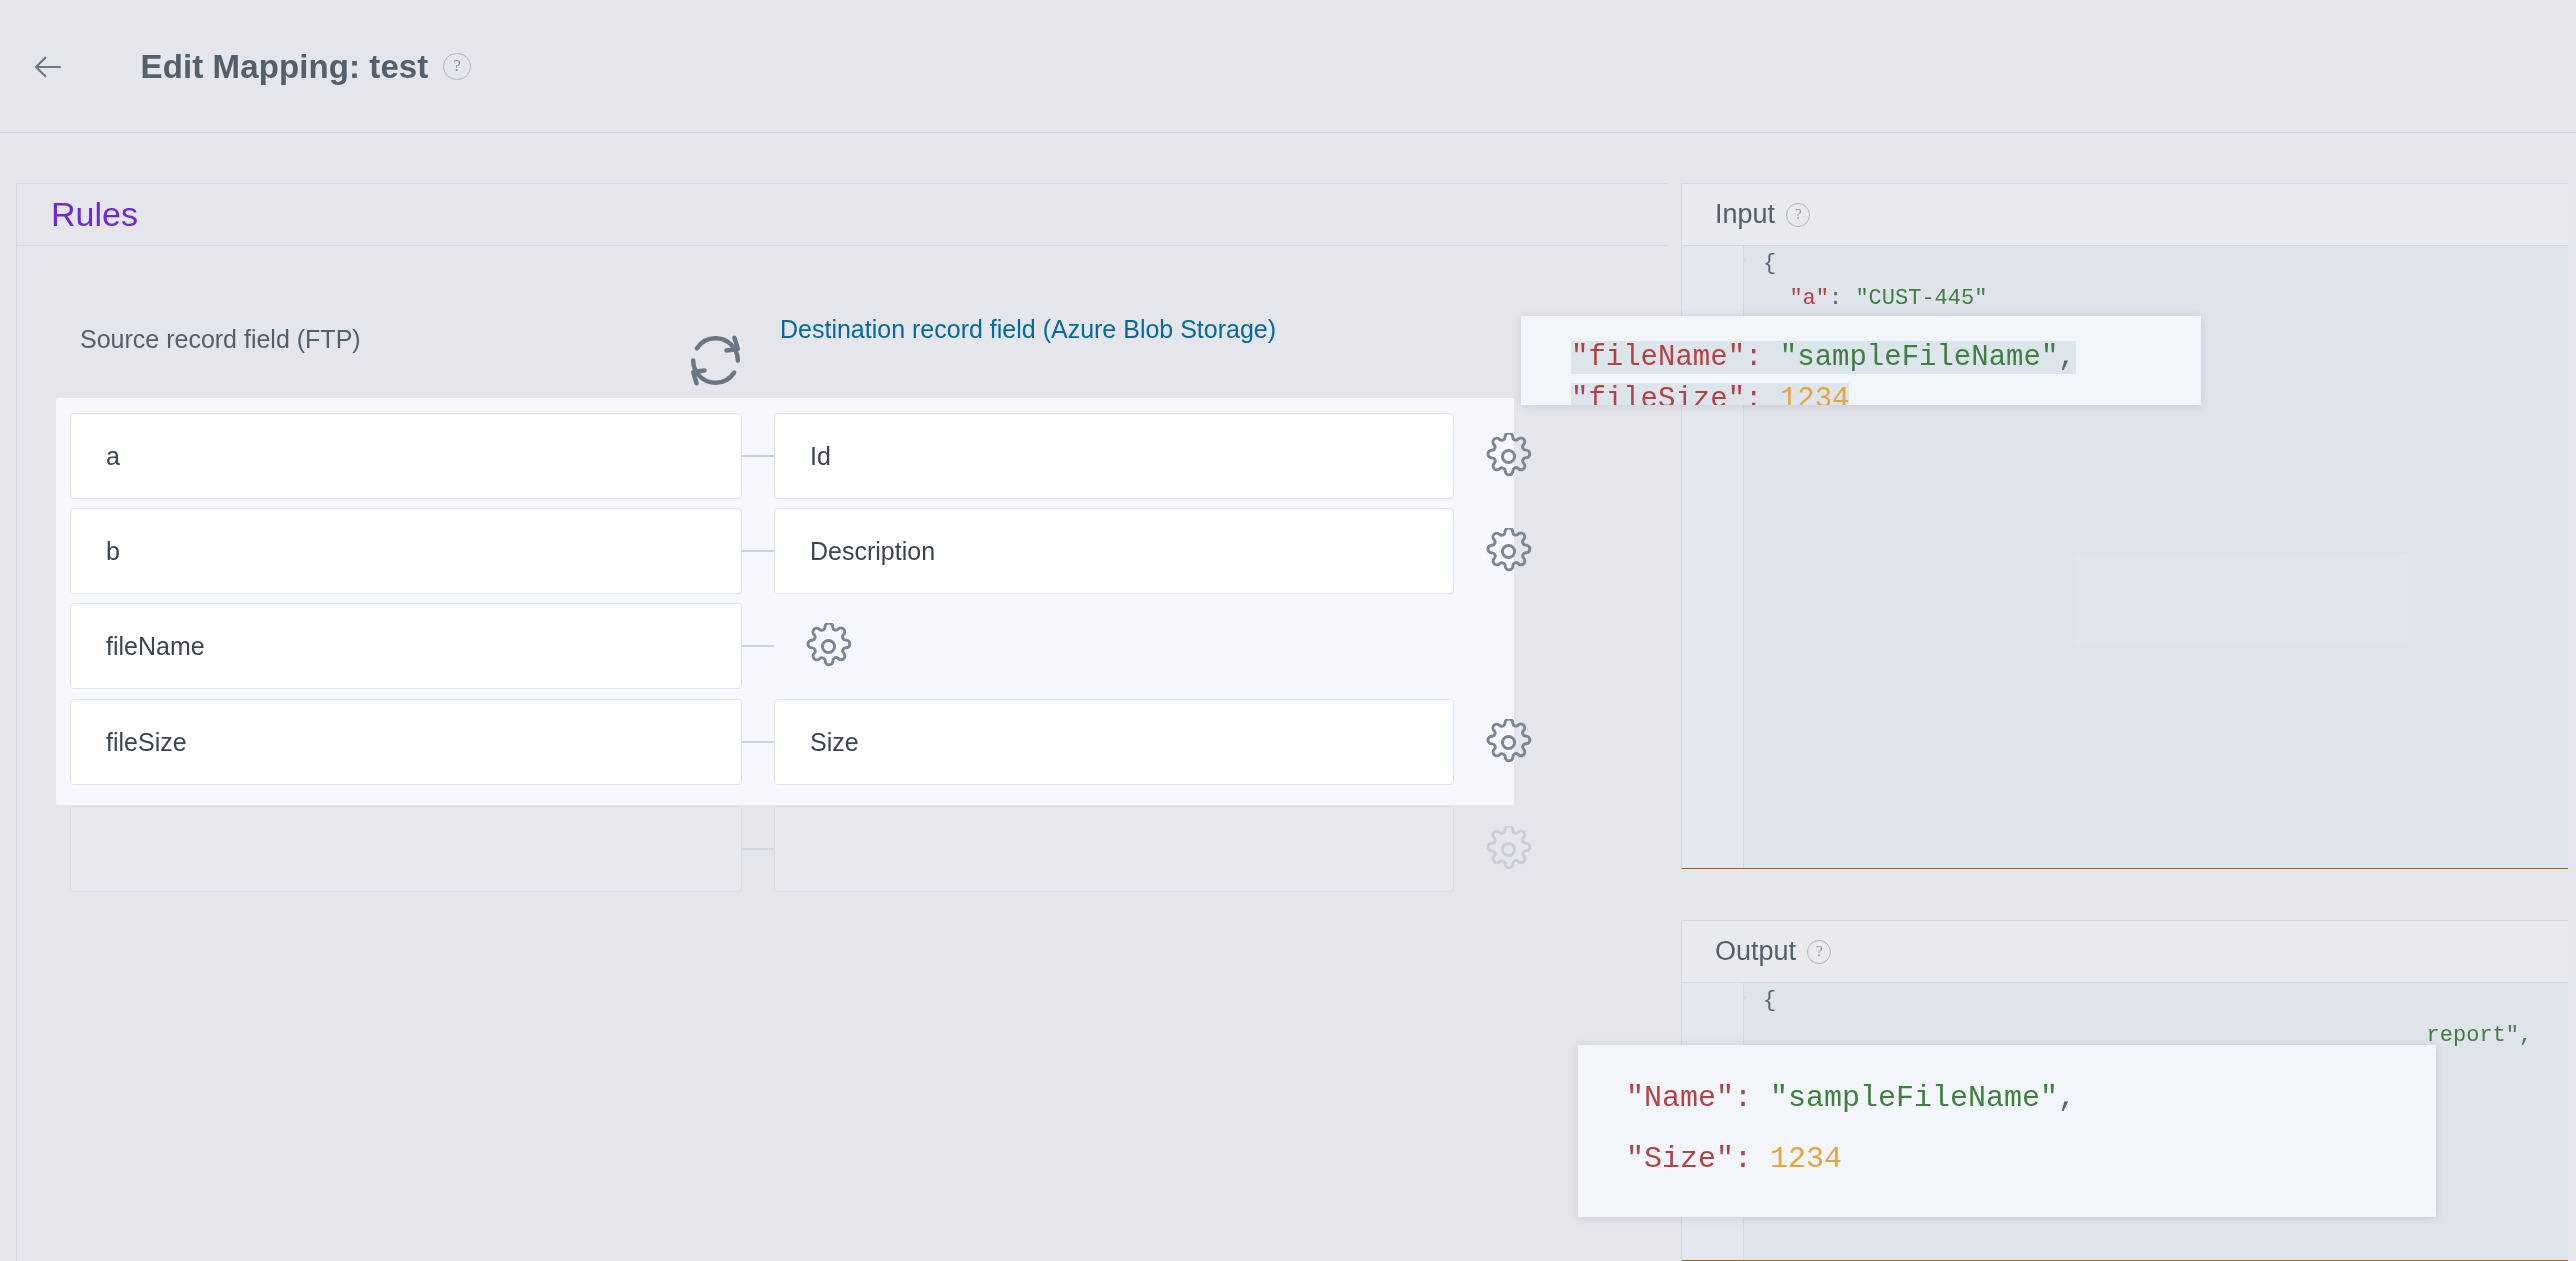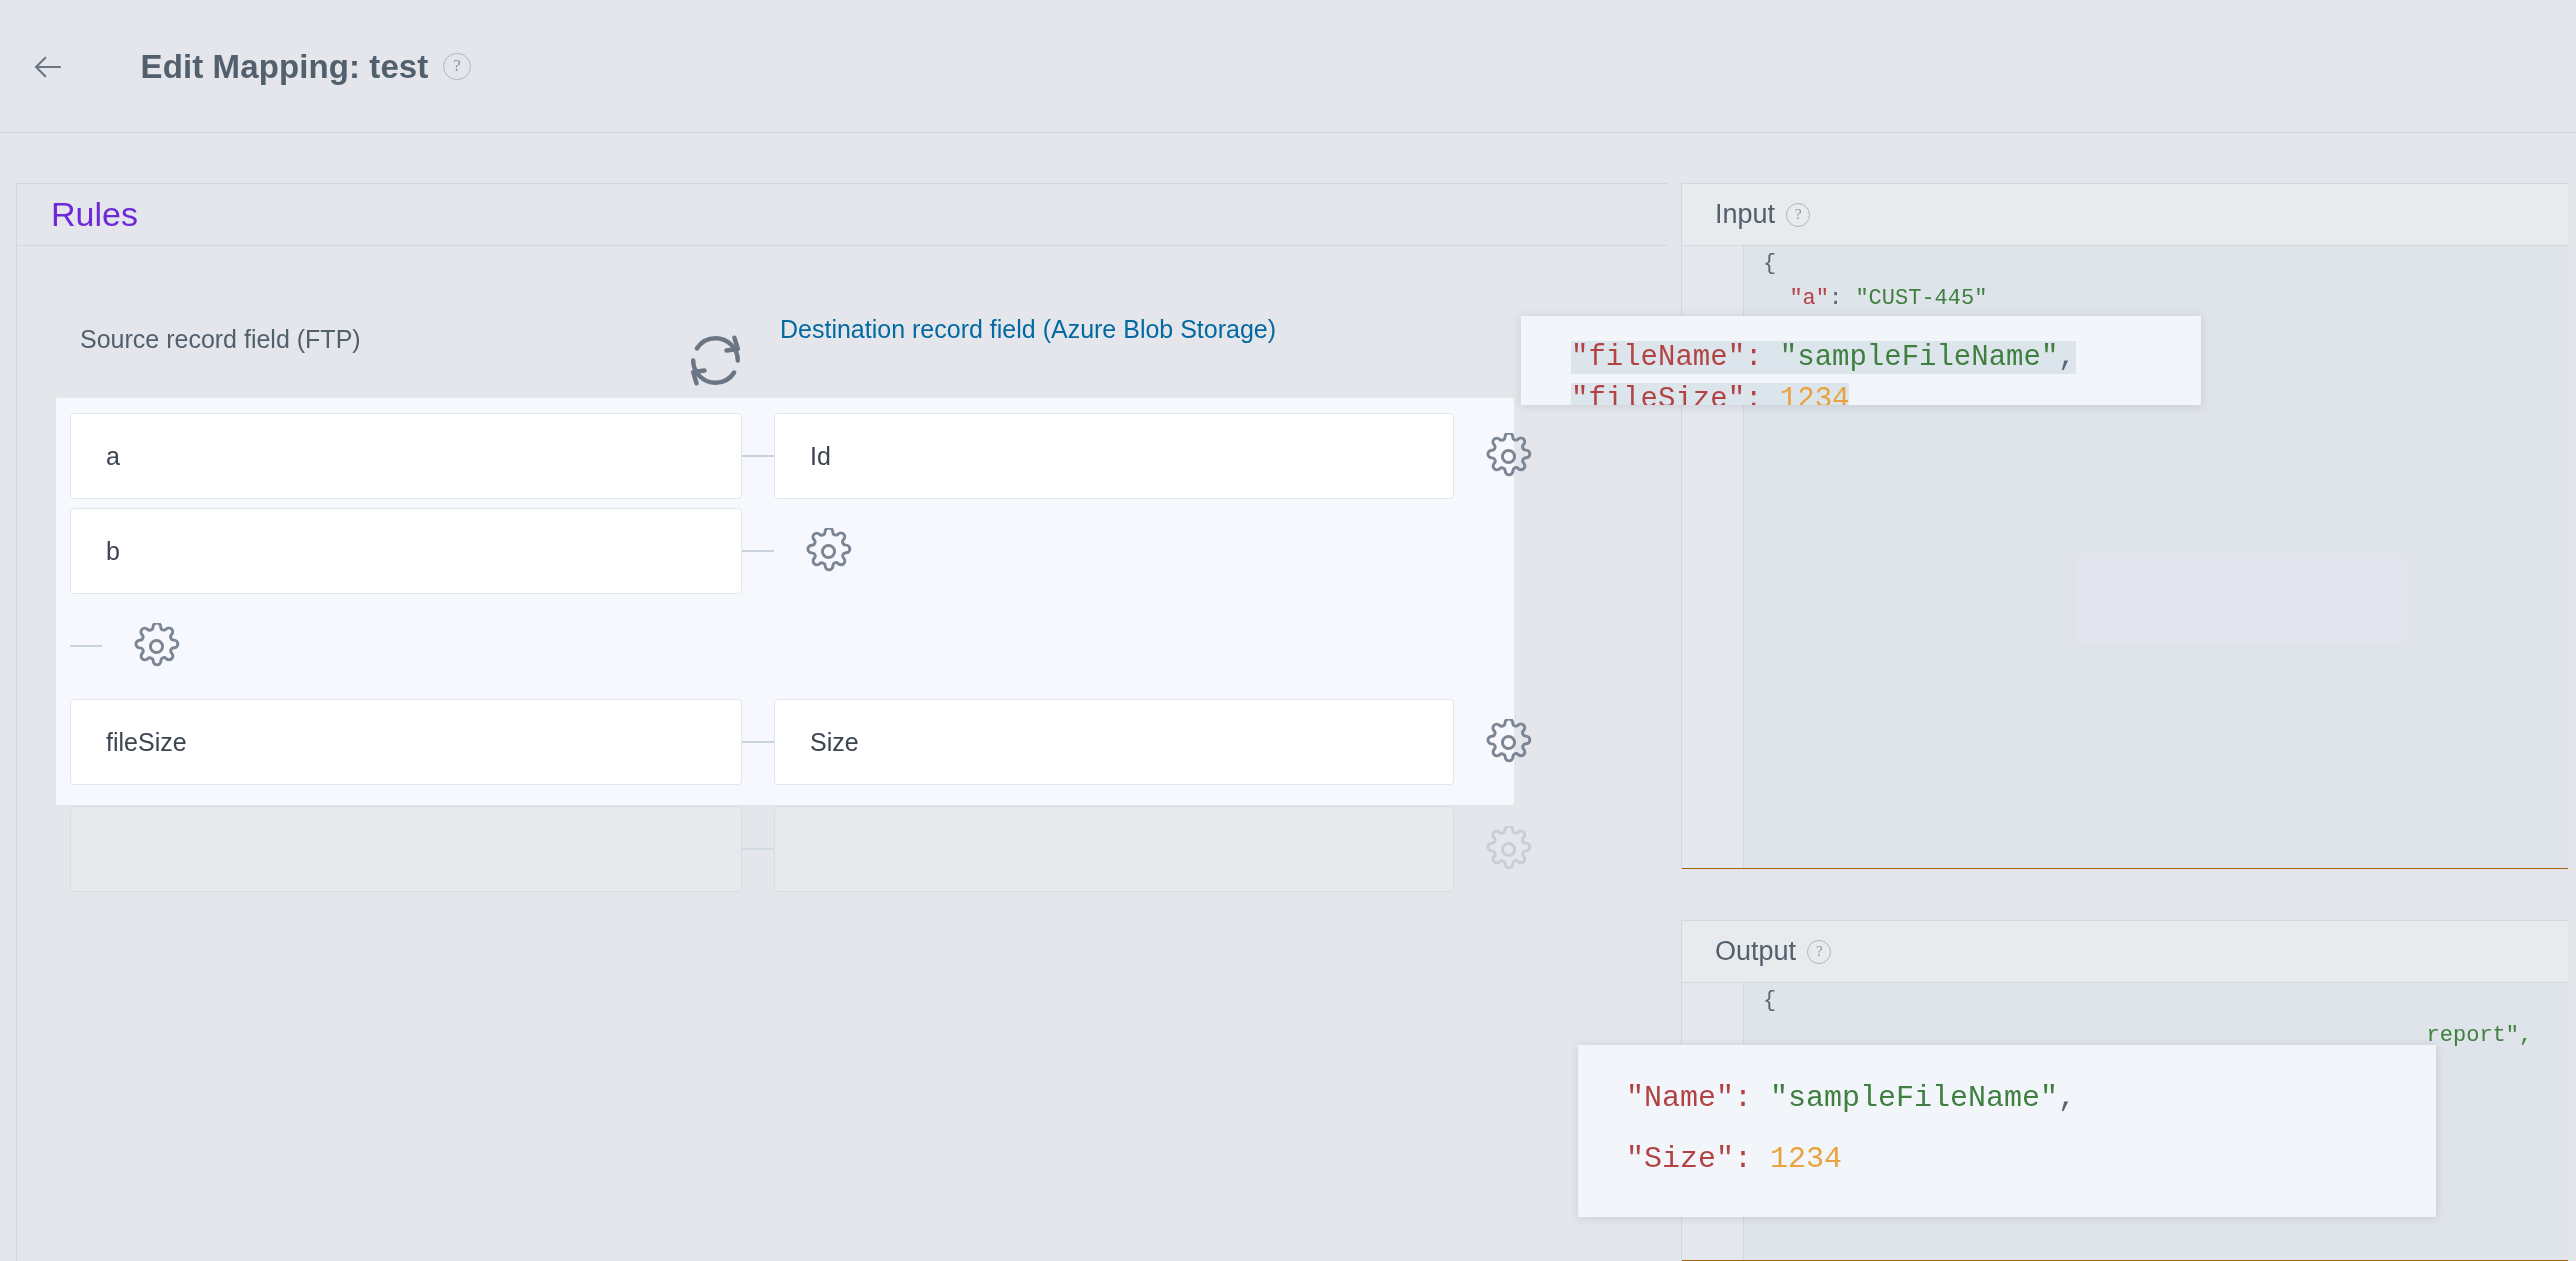--- a/index.html
+++ b/index.html
@@ -342,29 +342,31 @@
     <svg viewBox="0 0 24 24" fill="none" stroke="#7b8594" stroke-width="1.5">
       <circle cx="12" cy="12" r="3.1"></circle>
       <path d="M19.4 13.6a1.6 1.6 0 0 0 .32 1.76l.06.06a1.95 1.95 0 1 1-2.76 2.76l-.06-.06a1.6 1.6 0 0 0-1.76-.32 1.6 1.6 0 0 0-.97 1.46v.17a1.95 1.95 0 1 1-3.9 0v-.09a1.6 1.6 0 0 0-1.05-1.46 1.6 1.6 0 0 0-1.76.32l-.06.06a1.95 1.95 0 1 1-2.76-2.76l.06-.06a1.6 1.6 0 0 0 .32-1.76 1.6 1.6 0 0 0-1.46-.97h-.17a1.95 1.95 0 1 1 0-3.9h.09a1.6 1.6 0 0 0 1.46-1.05 1.6 1.6 0 0 0-.32-1.76l-.06-.06a1.95 1.95 0 1 1 2.76-2.76l.06.06a1.6 1.6 0 0 0 1.76.32h.08a1.6 1.6 0 0 0 .97-1.46v-.17a1.95 1.95 0 1 1 3.9 0v.09a1.6 1.6 0 0 0 .97 1.46 1.6 1.6 0 0 0 1.76-.32l.06-.06a1.95 1.95 0 1 1 2.76 2.76l-.06.06a1.6 1.6 0 0 0-.32 1.76v.08a1.6 1.6 0 0 0 1.46.97h.17a1.95 1.95 0 1 1 0 3.9h-.09a1.6 1.6 0 0 0-1.46.97z"></path>
     </svg>
   </div>
 </div>
 
 <div class="map-row" style="left:70px; top:508px;">
   <div class="field-box field-src">b</div>
   <div class="connector"></div>
+  <div class="field-box field-dst">Description</div>
   <div class="gear-btn">
     <svg viewBox="0 0 24 24" fill="none" stroke="#7b8594" stroke-width="1.5">
       <circle cx="12" cy="12" r="3.1"></circle>
       <path d="M19.4 13.6a1.6 1.6 0 0 0 .32 1.76l.06.06a1.95 1.95 0 1 1-2.76 2.76l-.06-.06a1.6 1.6 0 0 0-1.76-.32 1.6 1.6 0 0 0-.97 1.46v.17a1.95 1.95 0 1 1-3.9 0v-.09a1.6 1.6 0 0 0-1.05-1.46 1.6 1.6 0 0 0-1.76.32l-.06.06a1.95 1.95 0 1 1-2.76-2.76l.06-.06a1.6 1.6 0 0 0 .32-1.76 1.6 1.6 0 0 0-1.46-.97h-.17a1.95 1.95 0 1 1 0-3.9h.09a1.6 1.6 0 0 0 1.46-1.05 1.6 1.6 0 0 0-.32-1.76l-.06-.06a1.95 1.95 0 1 1 2.76-2.76l.06.06a1.6 1.6 0 0 0 1.76.32h.08a1.6 1.6 0 0 0 .97-1.46v-.17a1.95 1.95 0 1 1 3.9 0v.09a1.6 1.6 0 0 0 .97 1.46 1.6 1.6 0 0 0 1.76-.32l.06-.06a1.95 1.95 0 1 1 2.76 2.76l-.06.06a1.6 1.6 0 0 0-.32 1.76v.08a1.6 1.6 0 0 0 1.46.97h.17a1.95 1.95 0 1 1 0 3.9h-.09a1.6 1.6 0 0 0-1.46.97z"></path>
     </svg>
   </div>
 </div>
 
 <div class="map-row" style="left:70px; top:603px;">
+  <div class="field-box field-src">fileName</div>
   <div class="connector"></div>
   <div class="gear-btn">
     <svg viewBox="0 0 24 24" fill="none" stroke="#7b8594" stroke-width="1.5">
       <circle cx="12" cy="12" r="3.1"></circle>
       <path d="M19.4 13.6a1.6 1.6 0 0 0 .32 1.76l.06.06a1.95 1.95 0 1 1-2.76 2.76l-.06-.06a1.6 1.6 0 0 0-1.76-.32 1.6 1.6 0 0 0-.97 1.46v.17a1.95 1.95 0 1 1-3.9 0v-.09a1.6 1.6 0 0 0-1.05-1.46 1.6 1.6 0 0 0-1.76.32l-.06.06a1.95 1.95 0 1 1-2.76-2.76l.06-.06a1.6 1.6 0 0 0 .32-1.76 1.6 1.6 0 0 0-1.46-.97h-.17a1.95 1.95 0 1 1 0-3.9h.09a1.6 1.6 0 0 0 1.46-1.05 1.6 1.6 0 0 0-.32-1.76l-.06-.06a1.95 1.95 0 1 1 2.76-2.76l.06.06a1.6 1.6 0 0 0 1.76.32h.08a1.6 1.6 0 0 0 .97-1.46v-.17a1.95 1.95 0 1 1 3.9 0v.09a1.6 1.6 0 0 0 .97 1.46 1.6 1.6 0 0 0 1.76-.32l.06-.06a1.95 1.95 0 1 1 2.76 2.76l-.06.06a1.6 1.6 0 0 0-.32 1.76v.08a1.6 1.6 0 0 0 1.46.97h.17a1.95 1.95 0 1 1 0 3.9h-.09a1.6 1.6 0 0 0-1.46.97z"></path>
     </svg>
   </div>
 </div>
 
 <div class="map-row" style="left:70px; top:699px;">

